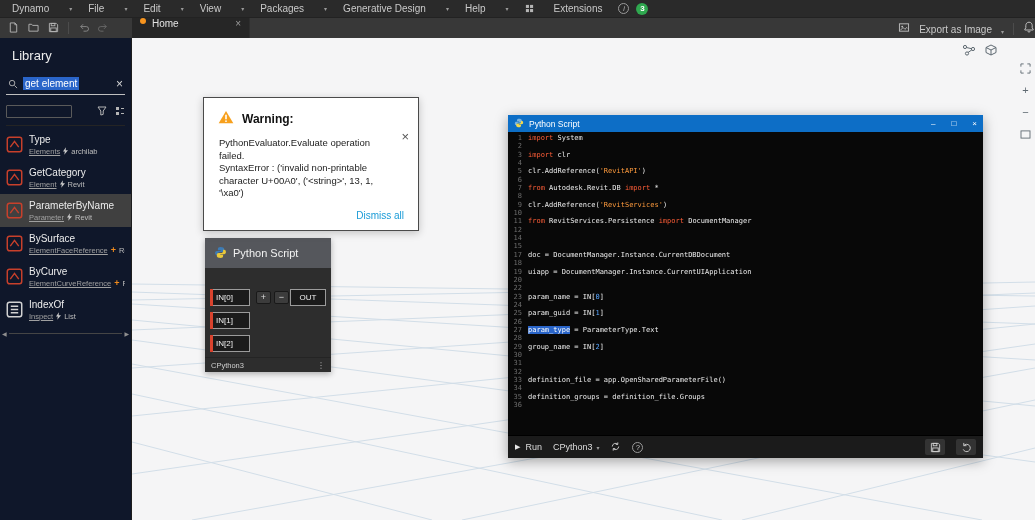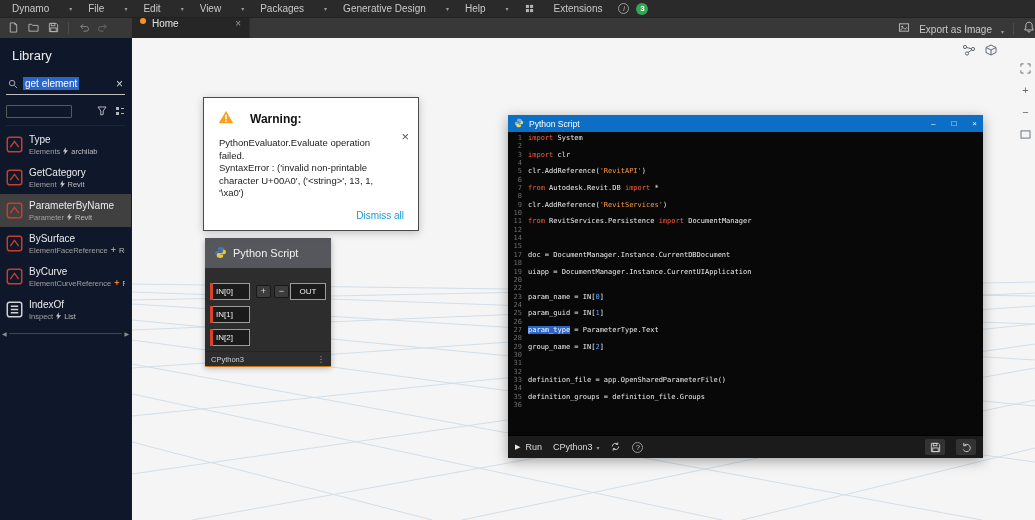--- a/index.html
+++ b/index.html
@@ -35,48 +35,48 @@
   .filter-row{display:flex;align-items:center;margin:7px 6px 0;padding-bottom:5px;border-bottom:1px solid #242424}
   .filter-box{width:66px;height:13px;border:1px solid #5a5a5a;border-radius:1px}
   .filter-ics{margin-left:auto;display:flex;gap:8px;align-items:center}
   .lib-list{margin-top:2px}
   .lib-item{display:flex;gap:6px;padding:3px 6px;height:33px;align-items:center;overflow:hidden}
   .lib-item.selected{background:#404040}
   .lib-icon{flex:none}
   .lib-text{min-width:0;flex:1}
   .lib-name{font-size:10px;color:#ececec;white-space:nowrap;overflow:hidden}
   .lib-sub{font-size:7.5px;color:#a0a0a0;display:flex;align-items:center;gap:3px;white-space:nowrap;overflow:hidden;margin-top:2px}
-  .lib-cat{}
+  .lib-cat{text-decoration:underline}
   .lib-src{color:#bdbdbd}
   .kind-plus{color:#f08b1d;font-weight:bold;font-size:9px;line-height:7px}
   .side-scroll{position:absolute;left:0;top:292px;width:100%;display:flex;justify-content:space-between;align-items:center;padding:0 2px;color:#8f8f8f;font-size:6px}
   .side-scroll .track{flex:1;height:1px;background:#454545;margin:0 2px}
 
   
   .canvas{position:absolute;left:132px;top:38px;width:903px;height:482px;background:#f5f5f6;overflow:hidden}
   .grid3d{position:absolute;inset:0;z-index:0}
   .view-toggles{position:absolute;right:36px;top:5px;display:flex;gap:5px;z-index:2}
   .vt-btn{width:17px;height:14px;display:flex;align-items:center;justify-content:center}
   .right-tools{position:absolute;right:3px;top:24px;display:flex;flex-direction:column;gap:9px;z-index:2;align-items:center}
   .rt-btn{width:13px;height:13px;display:flex;align-items:center;justify-content:center;color:#5f6a72;font-size:11px;line-height:11px}
 
   
   .warning-popup{position:absolute;left:71px;top:59px;width:216px;height:134px;background:#fff;border:1px solid #4a4a4a;box-shadow:0 2px 8px rgba(0,0,0,.22);z-index:5}
-  .wp-head{display:flex;align-items:center;gap:16px;padding:12px 14px 7px}
+  .wp-head{display:flex;align-items:center;gap:8px;padding:12px 14px 7px}
   .wp-title{font-size:12px;font-weight:bold;color:#111}
   .wp-body{padding:2px 28px 0 15px;font-size:9.5px;color:#222;line-height:12.5px}
   .wp-close{position:absolute;right:9px;top:31px;font-size:13px;color:#555}
   .wp-dismiss{position:absolute;right:14px;bottom:9px;font-size:10px;color:var(--accent-blue)}
 
   
   .pynode{position:absolute;left:73px;top:200px;width:126px;z-index:4;box-shadow:0 2px 6px rgba(0,0,0,.3)}
   .pn-head{height:30px;background:#55575c;display:flex;align-items:center;gap:6px;padding:0 9px;font-size:11px;color:#f2f2f2}
   .pn-body{background:#2d2d2d;padding:5px}
   .pn-row{display:flex;align-items:center;margin-top:6px}
-  .pn-row:first-child{margin-top:10px}
+  .pn-row:first-child{margin-top:16px}
   .pn-port{height:17px;background:#1b1b1b;border:1px solid #9b9b9b;color:#efefef;font-size:8px;display:flex;align-items:center;padding:0 5px;position:relative}
   .pn-port.in{width:40px}
   .pn-port.in::before{content:"";position:absolute;left:-1px;top:-1px;bottom:-1px;width:3px;background:var(--node-error-red)}
   .pn-port.out{width:36px;margin-left:auto;justify-content:center}
   .pn-btn{width:15px;height:13px;background:#3c3c3c;border:1px solid #191919;border-radius:2px;color:#ddd;font-size:9px;line-height:11px;text-align:center;margin-left:6px}
   .pn-btn.minus{margin-left:3px}
   .pn-foot{height:15px;background:#2d2d2d;border-top:1px solid #242424;display:flex;align-items:center;padding:0 6px;font-size:7.5px;color:#cfcfcf}
   .pn-menu{margin-left:auto;font-size:8px;color:#bdbdbd}
   .pn-warnbar{position:absolute;left:73px;top:322px;width:126px;height:7px;background:var(--unsaved-orange);z-index:3}
 

